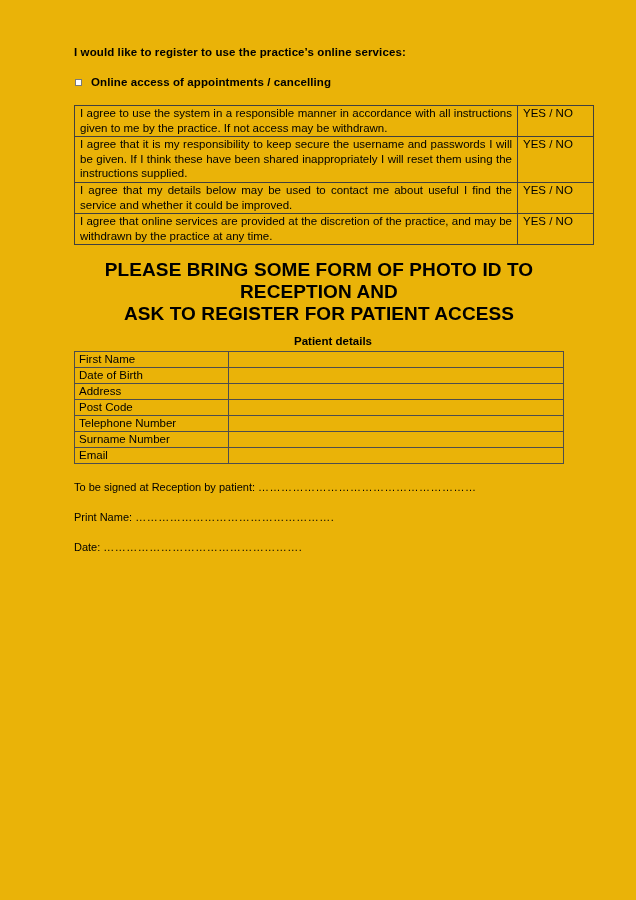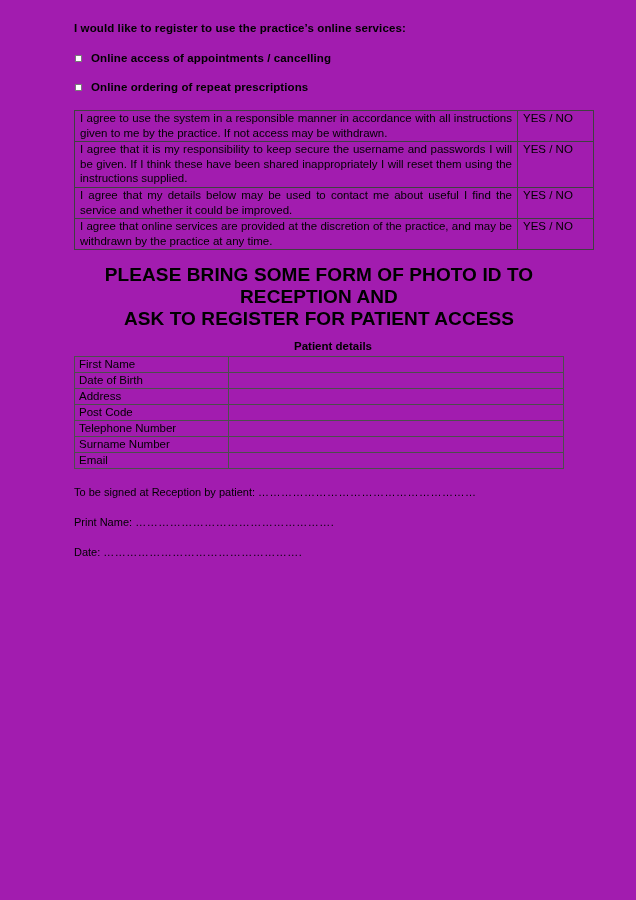--- a/index.html
+++ b/index.html
@@ -6,22 +6,22 @@
   html,body { background:#ffffff; }
   body {
     width:636px; height:900px;
     font-family:"Liberation Sans", sans-serif;
     color:#000;
     overflow:hidden;
   }
   .page {
     position:relative;
     width:636px; height:900px;
-    background:#a21caf;
-    padding:22px 44px 0 74px;
+    background:#eab308;
+    padding:46px 44px 0 74px;
   }
 
   
   .intro-heading {
     font-size:11.5px; font-weight:bold; line-height:13px;
     margin-bottom:17px;
     letter-spacing:.1px;
   }
   .option-row {
     display:flex; align-items:center;
@@ -99,24 +99,20 @@
 
 <div class="page">
 
   <div class="intro-heading">I would like to register to use the practice’s online services:</div>
 
   <div class="option-row">
     <span class="checkbox"></span>
     <span>Online access of appointments / cancelling</span>
   </div>
 
-  <div class="option-row">
-    <span class="checkbox"></span>
-    <span>Online ordering of repeat prescriptions</span>
-  </div>
 
   <table class="agreement-table">
     <tbody>
       <tr>
         <td class="statement">I agree to use the system in a responsible manner in accordance with all instructions given to me by the practice.  If not access may be withdrawn.</td>
         <td class="answer">YES / NO</td>
       </tr>
       <tr>
         <td class="statement">I agree that it is my responsibility to keep secure the username and passwords I will be given.  If I think these have been shared inappropriately I will reset them using the instructions supplied.</td>
         <td class="answer">YES / NO</td>

